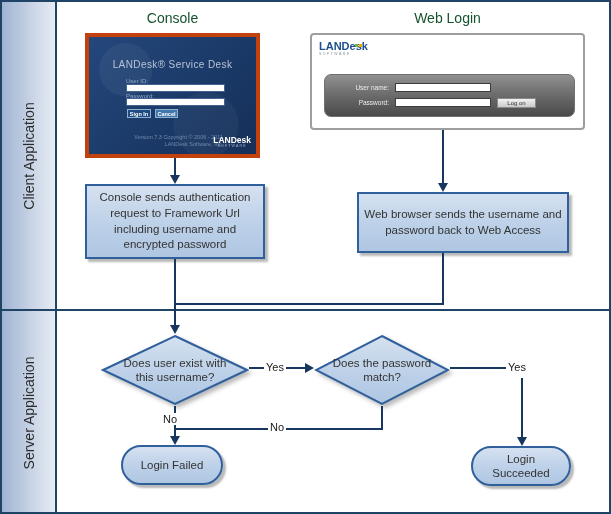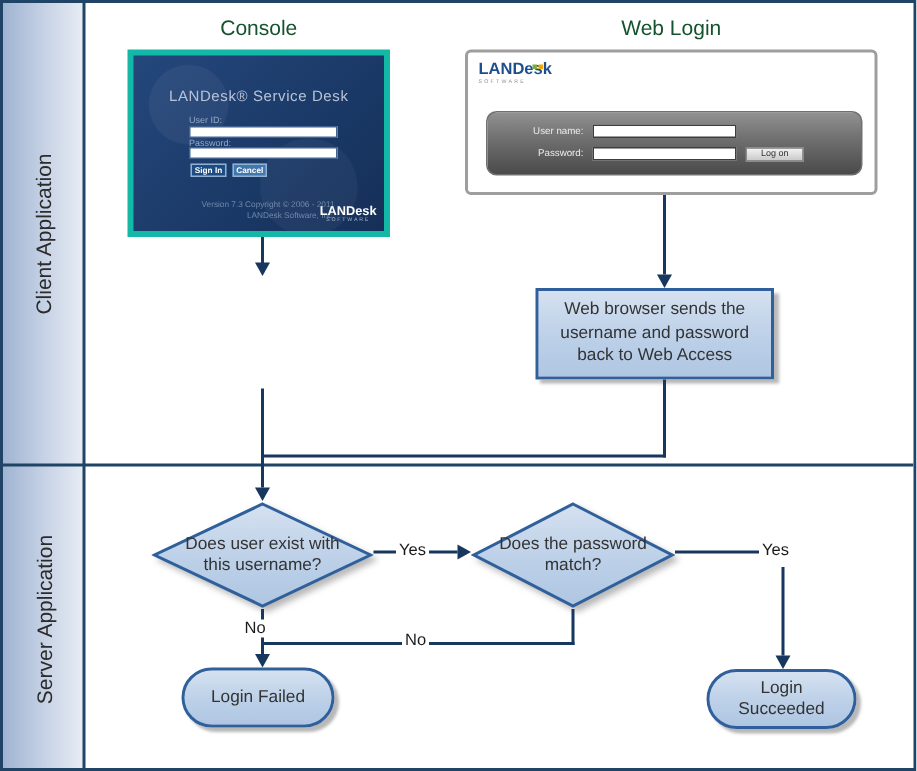--- a/index.html
+++ b/index.html
@@ -14,21 +14,21 @@
     background:linear-gradient(90deg,#9FB4D2 0%,#C9D4E6 55%,#E8EDF4 100%);}
   .lane-vdivider{position:absolute;left:53px;top:0;width:2px;height:100%;background:#1F4465;}
   .lane-hdivider{position:absolute;left:0;top:307px;width:100%;height:2px;background:#1F4465;}
   .lane-label{position:absolute;left:0;width:54px;display:flex;align-items:center;justify-content:center;}
   .lane-label span{transform:rotate(-90deg);white-space:nowrap;font-size:14px;color:#2b2b2b;}
   .lane-client{top:0;height:307px;}
   .lane-server{top:309px;height:203px;}
   .col-header{position:absolute;top:8px;font-size:14px;color:#14532d;text-align:center;}
   
   .console-shot{position:absolute;left:83px;top:31px;width:175px;height:125px;
-    background:#14b8a6;padding:4px;}
+    background:#c2410c;padding:4px;}
   .console-inner{position:relative;width:100%;height:100%;
     background:
       radial-gradient(circle at 22% 28%, rgba(255,255,255,0.05) 0 26px, rgba(255,255,255,0) 27px),
       radial-gradient(circle at 70% 75%, rgba(255,255,255,0.04) 0 32px, rgba(255,255,255,0) 33px),
       linear-gradient(135deg,#24477C 0%,#1B3A68 55%,#152F58 100%);}
   .console-title{position:absolute;left:0;top:22px;width:100%;text-align:center;
     font-size:10px;letter-spacing:.4px;color:#B9C3D6;}
   .console-lbl{position:absolute;left:37px;font-size:6px;color:#93A9C9;}
   .console-input{position:absolute;left:37px;width:99px;height:8px;background:#fff;
     border:1px solid #42628F;padding:0;}
@@ -66,21 +66,21 @@
   .hline{height:2px;}
   .arr-down{position:absolute;width:0;height:0;
     border-left:5px solid transparent;border-right:5px solid transparent;border-top:9px solid #17375E;}
   .arr-right{position:absolute;width:0;height:0;
     border-top:5px solid transparent;border-bottom:5px solid transparent;border-left:9px solid #17375E;}
   .proc{position:absolute;display:flex;align-items:center;justify-content:center;
     text-align:center;font-size:11.5px;line-height:1.35;color:#333;padding:0 5px;
     border:2px solid #30609B;background:linear-gradient(180deg,#D5E1F0 0%,#BCD0E8 55%,#AFC6E2 100%);
     box-shadow:3px 3px 2px rgba(125,125,125,0.55);}
   .proc-console{left:83px;top:182px;width:180px;height:75px;}
-  .proc-web{left:355px;top:190px;width:159px;height:61px;}
+  .proc-web{left:355px;top:190px;width:212px;height:61px;}
   .diamond-svg{position:absolute;filter:drop-shadow(3px 3px 2px rgba(125,125,125,0.55));}
   .diamond-text{position:absolute;display:flex;align-items:center;justify-content:center;
     text-align:center;font-size:11.5px;line-height:1.25;color:#333;}
   .terminal{position:absolute;display:flex;align-items:center;justify-content:center;
     text-align:center;font-size:11.5px;line-height:1.25;color:#333;border-radius:20px;
     border:2px solid #30609B;background:linear-gradient(180deg,#D5E1F0 0%,#BCD0E8 55%,#AFC6E2 100%);
     box-shadow:3px 3px 2px rgba(125,125,125,0.55);}
   .term-failed{left:119px;top:443px;width:102px;height:40px;}
   .term-succeeded{left:469px;top:444px;width:100px;height:40px;padding:0 14px;}
   .edge-label{position:absolute;background:#fff;padding:0 2px;font-size:11px;color:#1a1a1a;}
@@ -136,20 +136,23 @@
       <button class="web-logon">Log on</button>
     </div>
   </div>
 
   <div class="vline" style="left:172px;top:156px;height:18px;"></div>
   <div class="arr-down" style="left:168px;top:173px;"></div>
 
   <div class="vline" style="left:440px;top:128px;height:53px;"></div>
   <div class="arr-down" style="left:436px;top:181px;"></div>
 
+  <div class="proc proc-console">
+    <span>Console sends authentication request to Framework Url including username and encrypted password</span>
+  </div>
   <div class="proc proc-web">
     <span>Web browser sends the username and password back to Web Access</span>
   </div>
 
   <div class="vline" style="left:172px;top:257px;height:66px;"></div>
   <div class="vline" style="left:440px;top:251px;height:52px;"></div>
   <div class="hline" style="left:172px;top:301px;width:270px;"></div>
   <div class="arr-down" style="left:168px;top:323px;"></div>
 
   <svg class="diamond-svg" style="left:99px;top:332px;" width="148" height="72">

